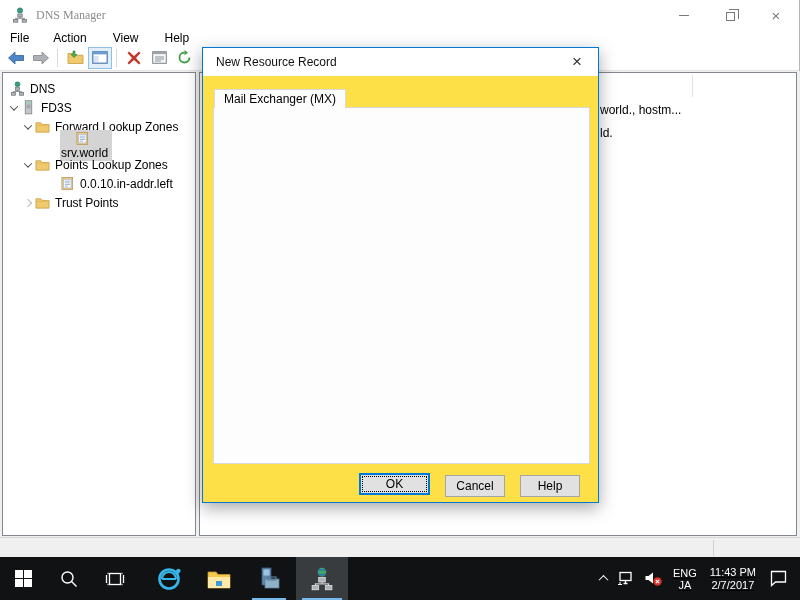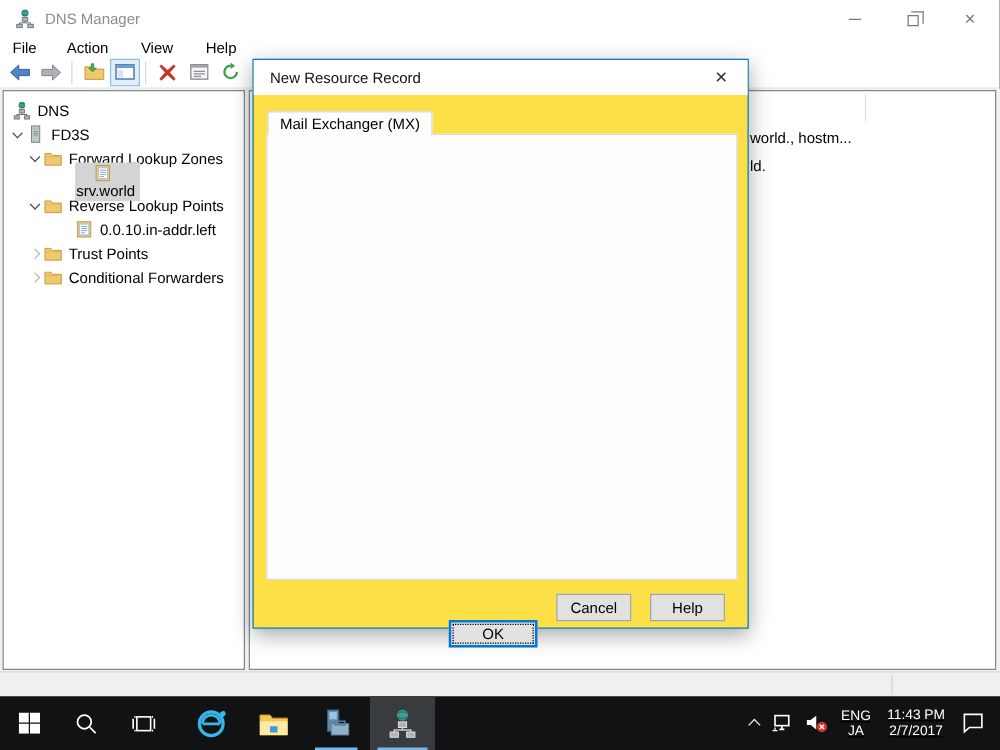--- a/index.html
+++ b/index.html
@@ -4,21 +4,21 @@
 <style>
   * { margin:0; padding:0; box-sizing:border-box; }
   html,body { width:800px; height:600px; overflow:hidden; }
   body { font-family:"Liberation Sans", sans-serif; font-size:12px; color:#000; }
   .screen { position:relative; width:800px; height:600px; background:#fff; overflow:hidden; }
 
   
   .app { position:absolute; left:0; top:0; width:800px; height:557px; background:#fff; border-right:1px solid #b5b5b5; }
   .titlebar { position:absolute; left:0; top:0; width:100%; height:30px; background:#fff; display:flex; align-items:center; }
   .titlebar .appicon { margin-left:12px; width:16px; height:16px; }
-  .titlebar .title { margin-left:8px; color:#8c8c8c; font-size:12px; }
+  .titlebar .title { margin-left:8px; color:#8c8c8c; font-size:12px;font-family:Liberation Serif, serif; }
   .wincontrols { position:absolute; right:0; top:0; height:30px; display:flex; }
   .wcbtn { width:46px; height:30px; display:flex; align-items:center; justify-content:center; color:#7a7a7a; }
   .glyph-min { width:10px; border-top:1px solid #7a7a7a; }
   .glyph-restore { width:9px; height:9px; border:1px solid #7a7a7a; position:relative; background:#fff; margin-top:2px; }
   .glyph-restore::before { content:""; position:absolute; left:2px; top:-4px; width:9px; height:9px; border:1px solid #7a7a7a; border-left:none; border-bottom:none; }
   .glyph-close { font-size:15px; color:#7a7a7a; line-height:1; }
 
   .menubar { position:absolute; left:0; top:30px; width:100%; height:15px; display:flex; gap:0; align-items:center; background:#fff; }
   .menu-item { padding:0 10px; font-size:12px; }
 
@@ -219,21 +219,21 @@
           </div>
 
           <div class="ti lv1">
             <span class="exp-slot">
                 <span class="chev-open"></span>
               </span>
             <svg class="nodeicon" viewBox="0 0 16 16">
               <path d="M1 4 h5.2 l1.4 1.8 H15 V14 H1 Z" fill="#f0c96c" stroke="#c49a3f" stroke-width="0.8"></path>
               <path d="M1 6.8 H15" stroke="#e2b558" stroke-width="0.8"></path>
             </svg>
-            <span>Reverse Lookup Points</span>
+            <span>Points Lookup Zones</span>
           </div>
 
           <div class="ti lv2">
             <svg class="nodeicon" viewBox="0 0 16 16">
               <rect x="2" y="1.5" width="11.5" height="13" fill="#e9cb87" stroke="#b9945a" stroke-width="0.8"></rect>
               <rect x="4" y="3.5" width="7.8" height="9.2" fill="#fff" stroke="#9db6d8" stroke-width="0.7"></rect>
               <path d="M5.2 5.5 h5.4 M5.2 7.3 h5.4 M5.2 9.1 h5.4 M5.2 10.9 h3.5" stroke="#7fa3cf" stroke-width="0.8"></path>
             </svg>
             <span>0.0.10.in-addr.left</span>
           </div>
@@ -242,30 +242,20 @@
             <span class="exp-slot">
                 <span class="chev-closed"></span>
               </span>
             <svg class="nodeicon" viewBox="0 0 16 16">
               <path d="M1 4 h5.2 l1.4 1.8 H15 V14 H1 Z" fill="#f0c96c" stroke="#c49a3f" stroke-width="0.8"></path>
               <path d="M1 6.8 H15" stroke="#e2b558" stroke-width="0.8"></path>
             </svg>
             <span>Trust Points</span>
           </div>
 
-          <div class="ti lv1">
-            <span class="exp-slot">
-                <span class="chev-closed"></span>
-              </span>
-            <svg class="nodeicon" viewBox="0 0 16 16">
-              <path d="M1 4 h5.2 l1.4 1.8 H15 V14 H1 Z" fill="#f0c96c" stroke="#c49a3f" stroke-width="0.8"></path>
-              <path d="M1 6.8 H15" stroke="#e2b558" stroke-width="0.8"></path>
-            </svg>
-            <span>Conditional Forwarders</span>
-          </div>
 
         </div>
       </div>
 
       <div class="panel list-panel">
         <div class="col-divider"></div>
         <span class="rec-row" style="left:400px; top:30px;">world., hostm...</span>
         <span class="rec-row" style="left:400px; top:53px;">ld.</span>
       </div>
 
@@ -297,21 +287,21 @@
     <span class="dlbl" style="left:21px; top:172px;">Fully qualified domain name (FQDN):</span>
     <input class="dinput dim" readonly="" style="left: 19px; top: 186px; width: 361px;" value="rx-7.srv.world.">
 
     <span class="dlbl" style="left:21px; top:228px;">Fully qualified domain name (FQDN) of mail server:</span>
     <input class="dinput" style="left: 19px; top: 242px; width: 279px;" value="rx-7.srv.world">
     <button class="btn" style="left:303px; top:242px; width:63px;">Browse...</button>
 
     <span class="dlbl" style="left:21px; top:277px;">Mail server priority:</span>
     <input class="dinput" style="left: 19px; top: 292px; width: 279px;" value="10">
 
-    <button class="btn btn-ok" style="left:156px; top:448px; width:71px;">OK</button>
+    <button class="btn btn-ok" style="left:156px; top:425px; width:71px;">OK</button>
     <button class="btn" style="left:242px; top:427px; width:60px;">Cancel</button>
     <button class="btn" style="left:317px; top:427px; width:60px;">Help</button>
   </div>
 
   <div class="taskbar">
     <div class="tile">
       <svg width="17" height="17" viewBox="0 0 17 17">
         <rect x="0" y="0" width="8" height="8" fill="#fff"></rect>
           <rect x="9" y="0" width="8" height="8" fill="#fff"></rect>
         <rect x="0" y="9" width="8" height="8" fill="#fff"></rect>

